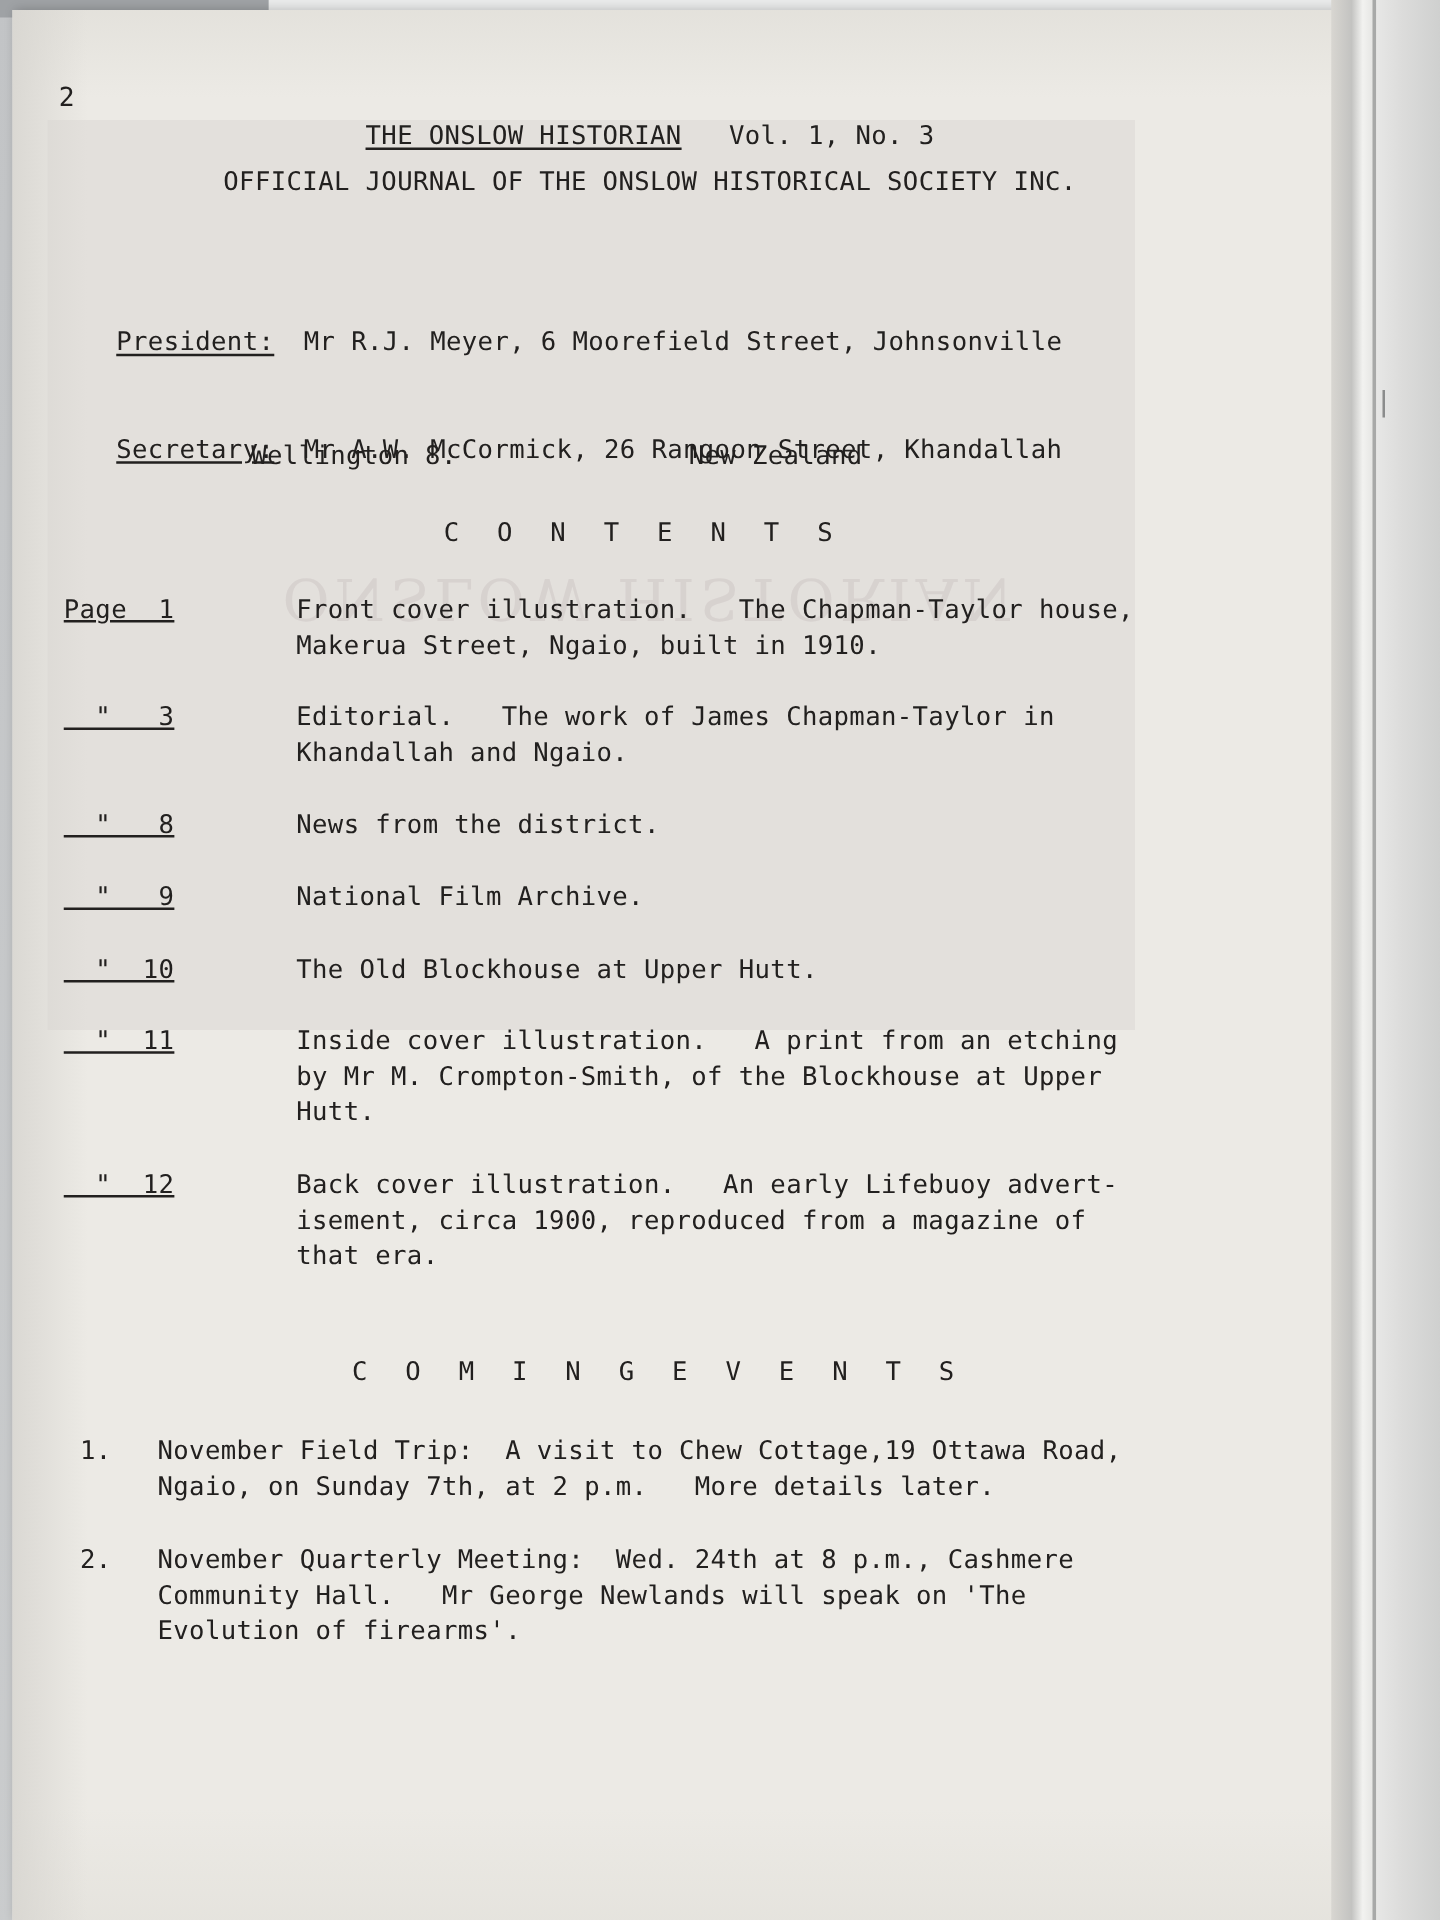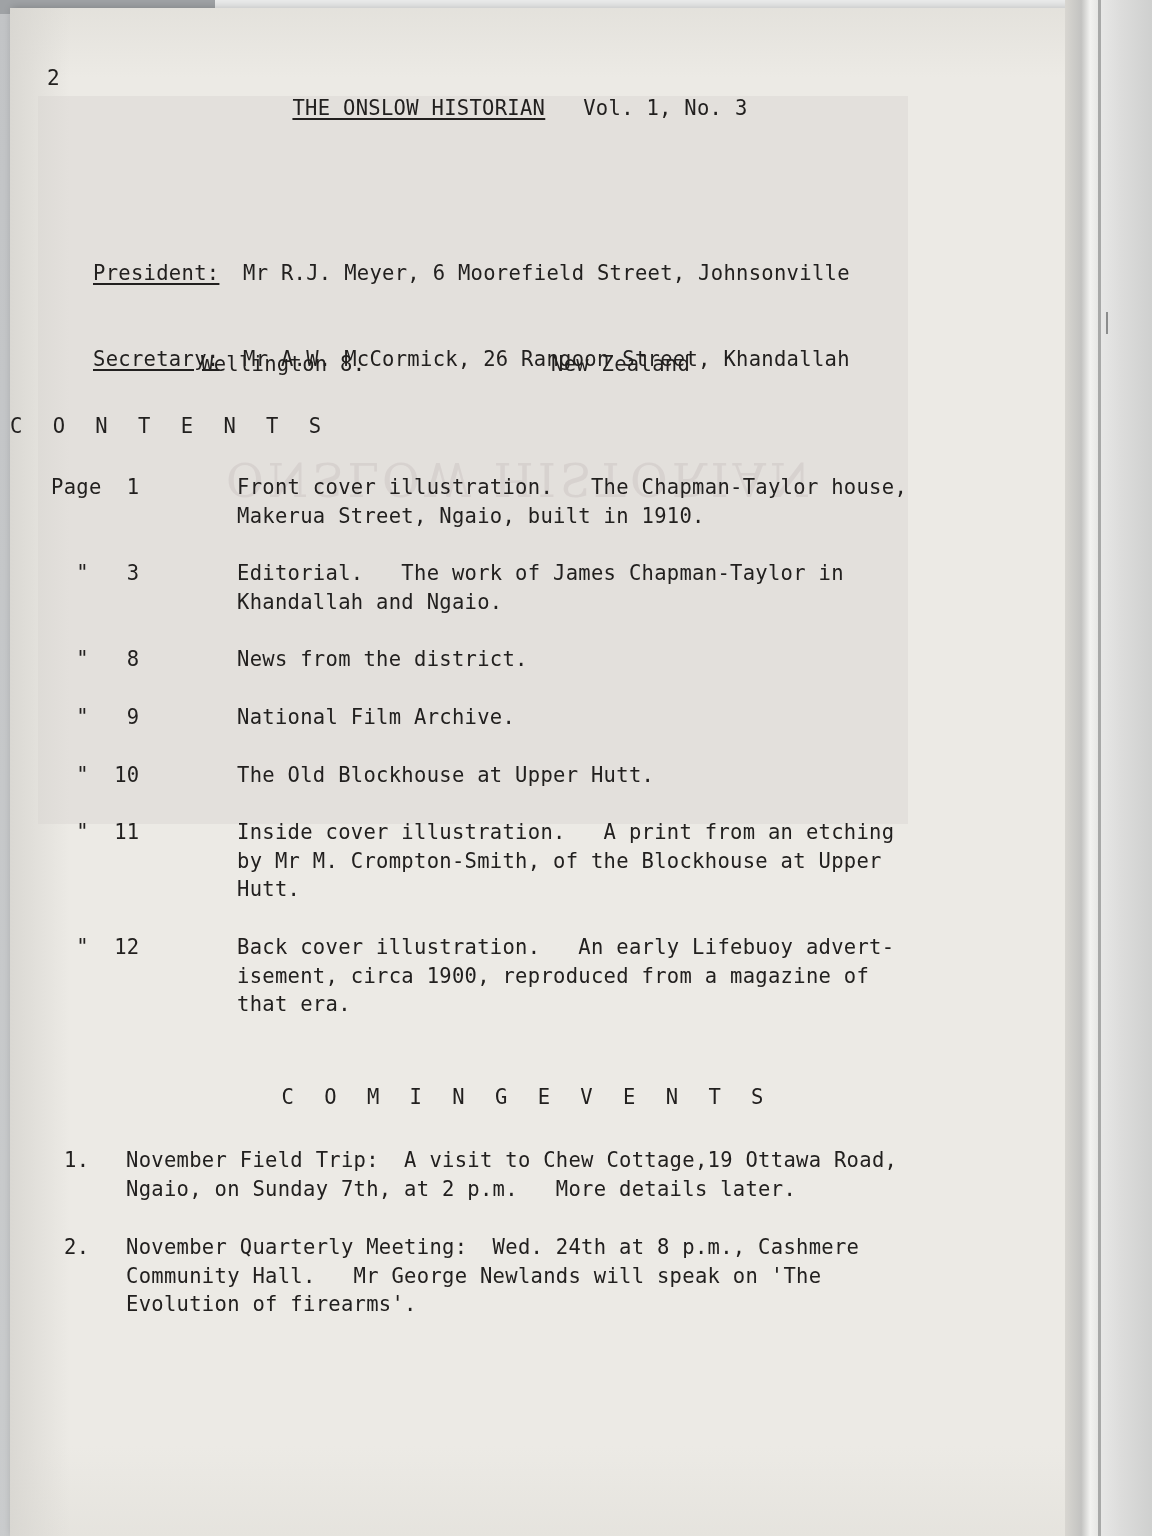--- a/index.html
+++ b/index.html
@@ -157,34 +157,36 @@
     left: 41px;
     top: 285px;
     white-space: pre;
   }
   .editor-block .col-l { display: inline-block; width: 500px; }
 
   .contents-head {
     position: absolute;
     left: 0; top: 404px;
     width: 1010px;
+    text-align: center;
     letter-spacing: 9px;
   }
 
   .toc {
     position: absolute;
     left: 41px;
     top: 465px;
     width: 990px;
   }
   .toc-item { margin-bottom: 29px; white-space: pre-wrap; }
   .toc-item .marker {
     display: inline-block;
     width: 186px;
     white-space: pre;
+    text-decoration: underline;
   }
   .toc-item .text {
     display: inline-block;
     width: 780px;
     vertical-align: top;
     white-space: pre-wrap;
   }
 
   .events-head {
     position: absolute;
@@ -226,20 +228,21 @@
   <div class="toner-band"></div>
   <div class="ghost">ONSLOW HISTORIAN</div>
   <div class="page-inner-gradient"></div>
 
   <div class="content">
 
     <div class="page-number">2</div>
 
     <div class="masthead">
       <div class="line1"><span class="u">THE ONSLOW HISTORIAN</span><span>   </span><span>Vol. 1, No. 3</span></div>
+      <div class="line2">OFFICIAL JOURNAL OF THE ONSLOW HISTORICAL SOCIETY INC.</div>
     </div>
 
     <div class="officers">
       <div class="row"><span class="lbl u">President:</span><span>Mr R.J. Meyer, 6 Moorefield Street, Johnsonville</span></div>
       <div class="row"><span class="lbl u">Secretary:</span><span>Mr A.W. McCormick, 26 Rangoon Street, Khandallah</span></div>
     </div>
 
     <div class="editor-block">
       <div><span class="col-l"><span class="lbl"></span><span>Wellington 8.</span></span><span>New Zealand</span></div>
     </div>

